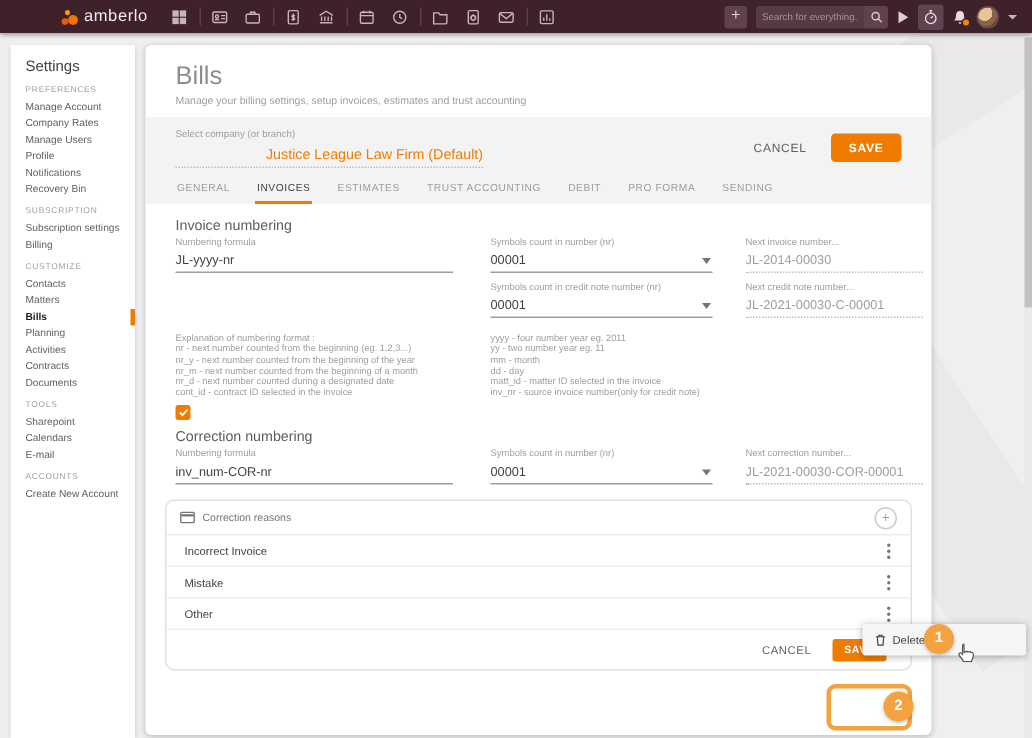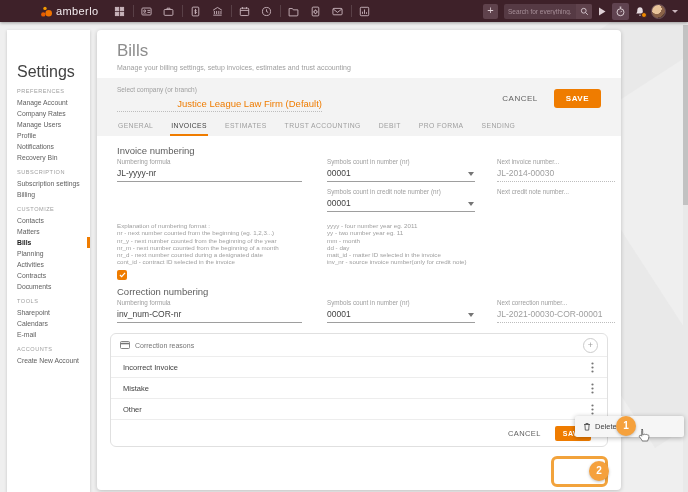--- a/index.html
+++ b/index.html
@@ -36,21 +36,21 @@
                 background:#f08a00; border:1px solid #3e2129; }
   .avatar { width:15px; height:15px; border-radius:50%;
             background:radial-gradient(circle at 35% 30%, #e8c39a 0 40%, #8a6248 41% 70%, #5d4030 71%);
             border:1px solid #6b4f58; cursor:pointer; }
   .caret-sm { width:0; height:0; border-left:3px solid transparent; border-right:3px solid transparent;
               border-top:3px solid #c9b5bc; cursor:pointer; }
 
   
   .sidebar { position:absolute; left:7px; top:30px; width:83px; bottom:0; background:#fff;
              box-shadow:0 1px 3px rgba(0,0,0,.18); padding:9px 0 0 10px; z-index:10; }
-  .sb-title { font-size:16px; color:#424242; margin-bottom:7px;margin-top:24px; }
+  .sb-title { font-size:10px; color:#424242; margin-bottom:7px; }
   .sb-sec { font-size:5.6px; color:#9e9e9e; letter-spacing:.5px; margin:6px 0 3px; }
   .sb-item { position:relative; font-size:6.8px; color:#616161; line-height:11px; cursor:pointer; }
   .sb-item.active { color:#1d1d1d; font-weight:bold; }
   .sb-active-bar { position:absolute; right:0; top:0; width:3px; height:11px; background:#ef7c00; }
 
   
   .main-card { position:absolute; left:97px; top:30px; width:524px; height:460px; background:#fff;
                border-radius:4px; box-shadow:0 1px 4px rgba(0,0,0,.2); z-index:10; overflow:hidden;
                display:flex; flex-direction:column; }
   .card-header { padding:11px 20px 7px; }
@@ -333,20 +333,21 @@
         </div>
       </div>
 
       <div class="fieldrow">
         <div class="field f2">
           <div class="f-label">Symbols count in credit note number (nr)</div>
           <div class="f-value"><span>00001</span><span class="sel-caret"></span></div>
         </div>
         <div class="field f3">
           <div class="f-label">Next credit note number...</div>
+          <div class="f-value readonly">JL-2021-00030-C-00001</div>
         </div>
       </div>
 
       <div class="explain">
         <div class="ex-col ex-left">
           <div>Explanation of numbering format :</div>
           <div>nr - next number counted from the beginning (eg. 1,2,3...)</div>
           <div>nr_y - next number counted from the beginning of the year</div>
           <div>nr_m - next number counted from the beginning of a month</div>
           <div>nr_d - next number counted during a designated date</div>

